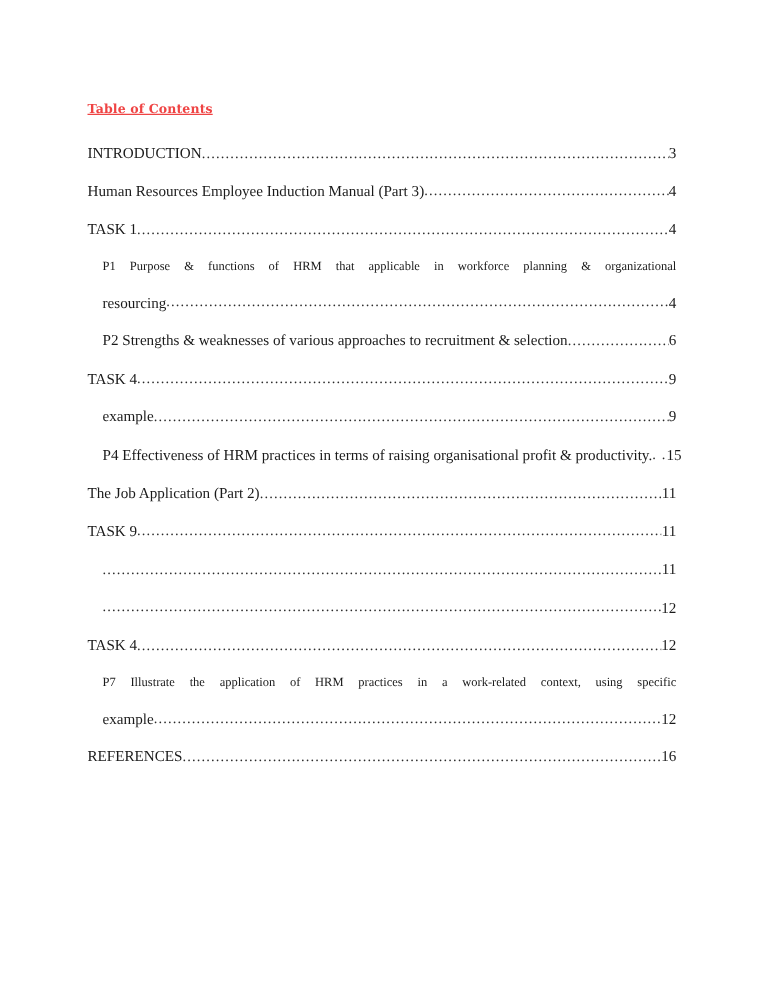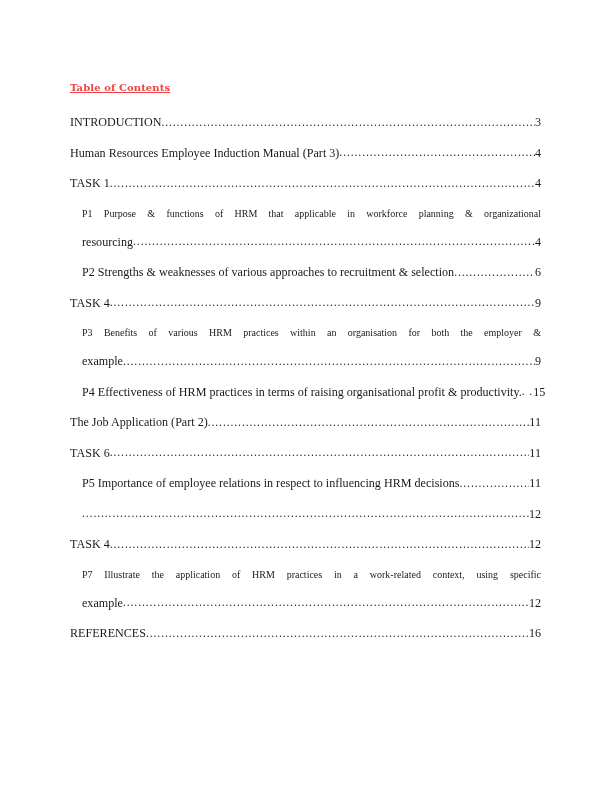--- a/index.html
+++ b/index.html
@@ -158,21 +158,20 @@
         </div>
       </div>
       <div class="entry">
         <div class="row">
           <span class="label">TASK 4</span>
           <span class="leader"></span>
           <span class="pageno">9</span>
         </div>
       </div>
       <div class="entry lvl2">
-        <div class="wrap-first">P3  Benefits  of  various  HRM  practices  within  an  organisation  for  both  the  employer  &amp;</div>
         <div class="wrap-second">
           <div class="row">
             <span class="label">example</span>
             <span class="leader"></span>
             <span class="pageno">9</span>
           </div>
         </div>
       </div>
       <div class="entry lvl2">
         <div class="row tight">
@@ -184,28 +183,27 @@
       </div>
       <div class="entry">
         <div class="row">
           <span class="label">The Job Application (Part 2)</span>
           <span class="leader"></span>
           <span class="pageno">11</span>
         </div>
       </div>
       <div class="entry">
         <div class="row">
-          <span class="label">TASK 6</span>
+          <span class="label">TASK 9</span>
           <span class="leader"></span>
           <span class="pageno">11</span>
         </div>
       </div>
       <div class="entry lvl2">
         <div class="row">
-          <span class="label">P5 Importance of employee relations in respect to influencing HRM decisions</span>
           <span class="leader"></span>
           <span class="pageno">11</span>
         </div>
       </div>
       <div class="entry lvl2">
         <div class="row">
           <span class="leader"></span>
           <span class="pageno">12</span>
         </div>
       </div>

